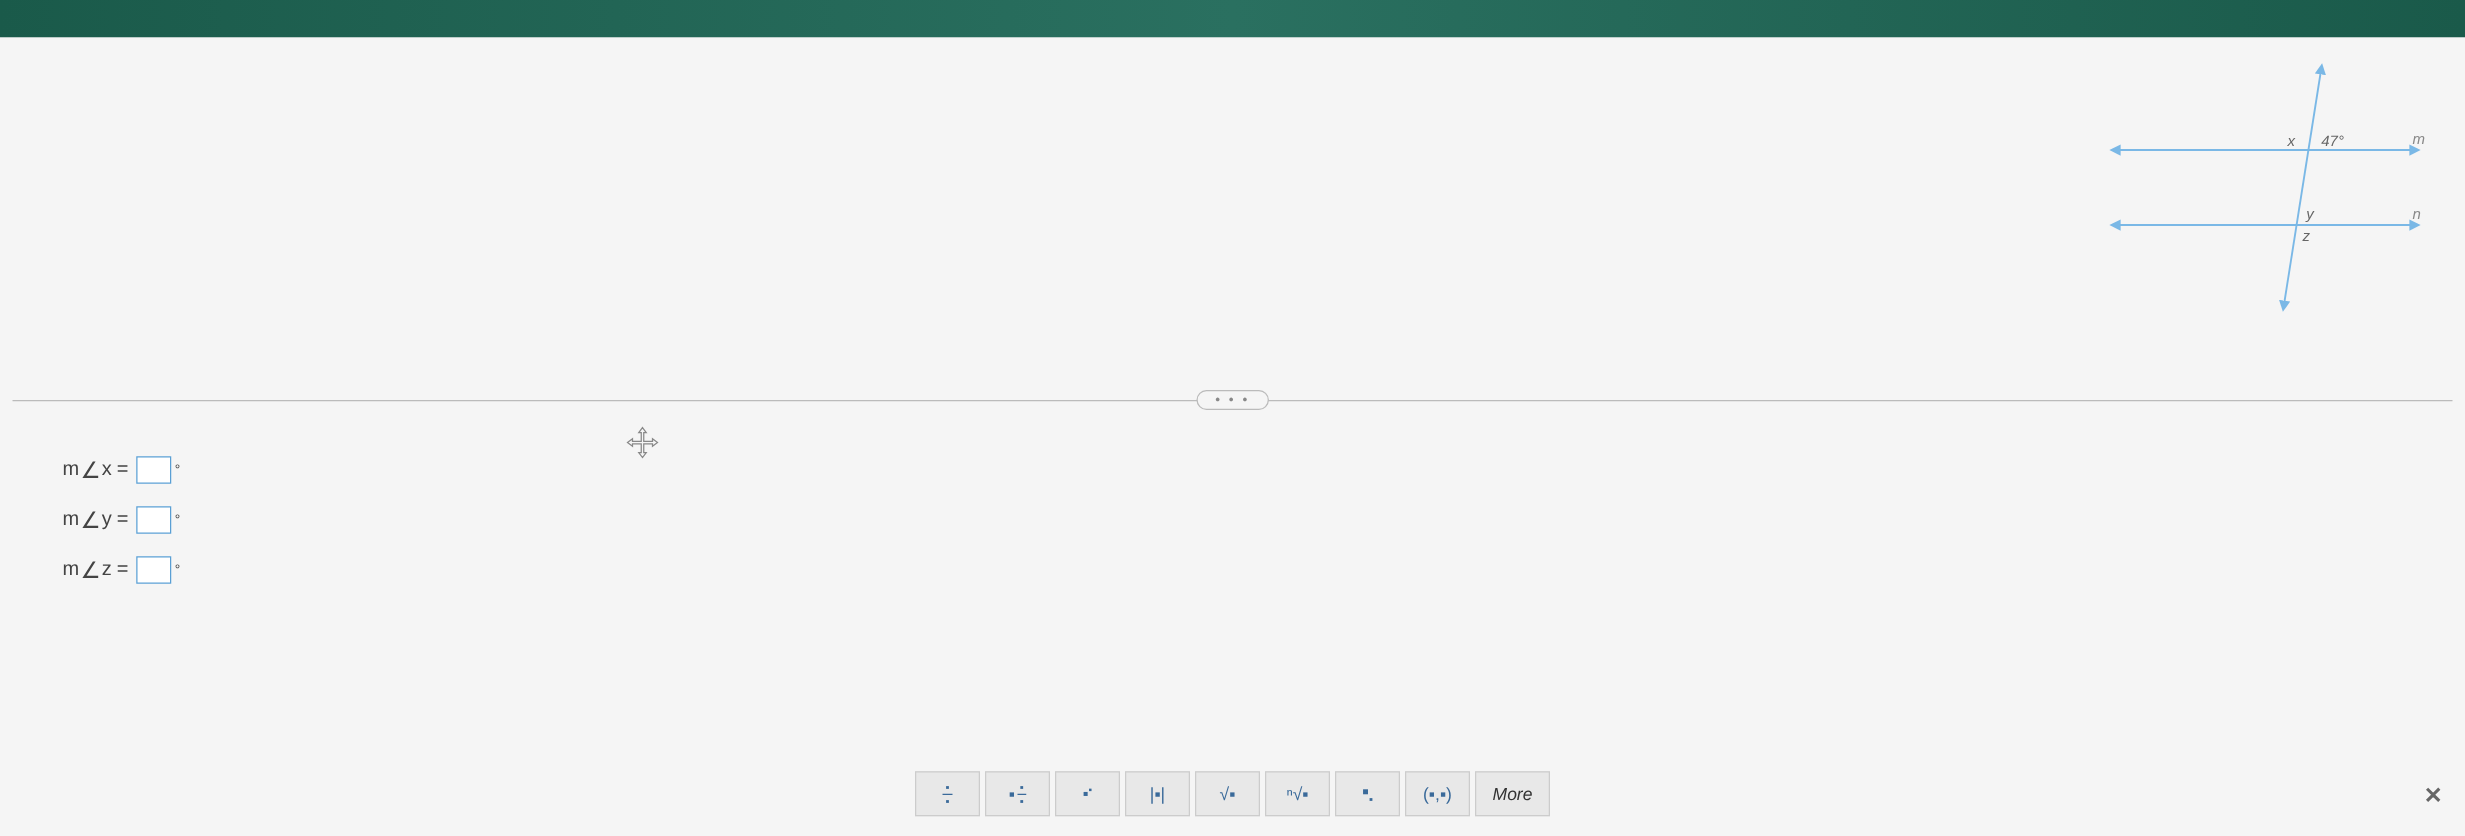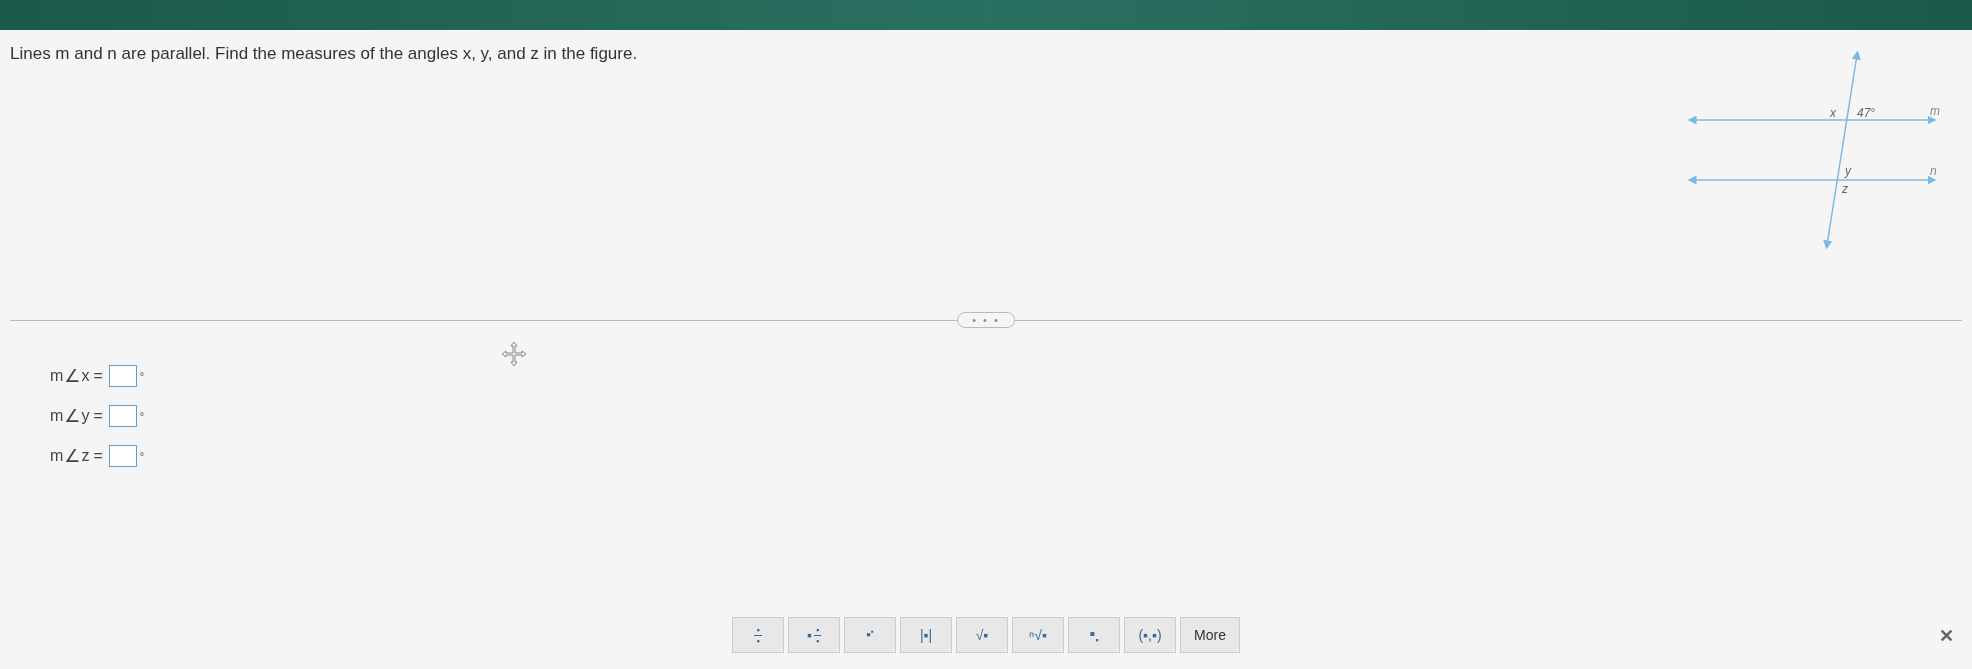--- a/index.html
+++ b/index.html
@@ -111,20 +111,21 @@
       align-items: center;
       justify-content: center;
       font-size: 14px;
       color: #3a6a9a;
       cursor: pointer;
     }
     .tool-more {
       width: 60px;
       font-size: 14px;
       color: #333;
+      font-style: italic;
     }
     .close-x {
       position: absolute;
       bottom: 22px;
       right: 18px;
       font-size: 18px;
       font-weight: bold;
       color: #666;
       cursor: pointer;
     }
@@ -133,21 +134,20 @@
     .frac-den { padding: 0 2px; }
     .mixed { display: inline-flex; align-items: center; gap: 2px; }
     .sub-dot { font-size: 16px; }
   </style>
 </head>
 <body>
 
 <div class="top-bar"></div>
 
 <div class="content-area">
-  <div class="question-text">Lines m and n are parallel. Find the measures of the angles x, y, and z in the figure.</div>
 
   <div class="figure-container">
     <svg width="260" height="210" viewBox="0 0 260 210">
       <defs>
         <marker id="arr" viewBox="0 0 10 10" refX="5" refY="5" markerWidth="6" markerHeight="6" orient="auto-start-reverse">
           <path d="M 0 0 L 10 5 L 0 10 z" fill="#7ab8e6"></path>
         </marker>
       </defs>
 
       <line x1="10" y1="75" x2="250" y2="75" stroke="#7ab8e6" stroke-width="1.5" marker-start="url(#arr)" marker-end="url(#arr)"></line>

